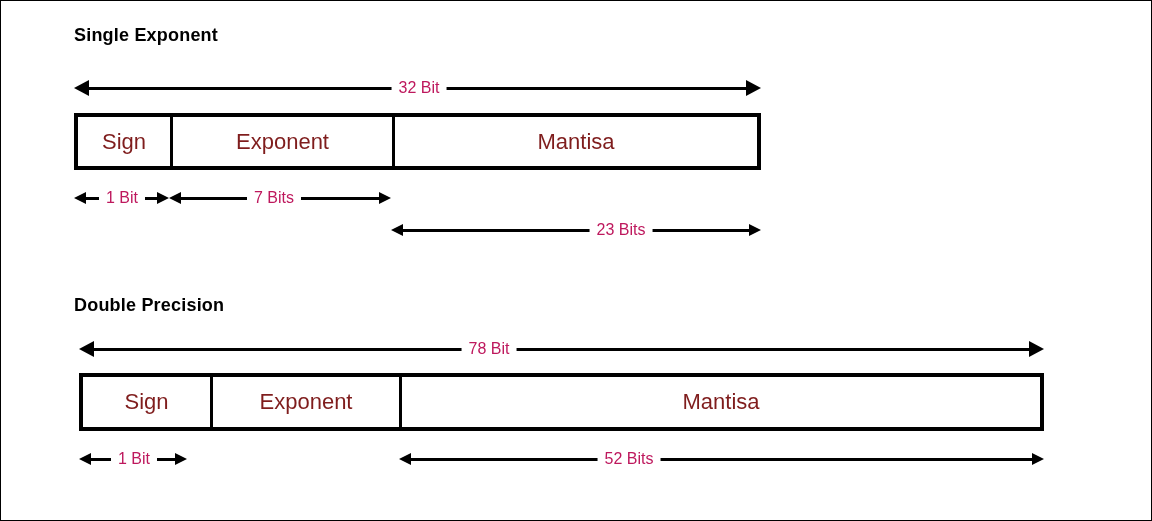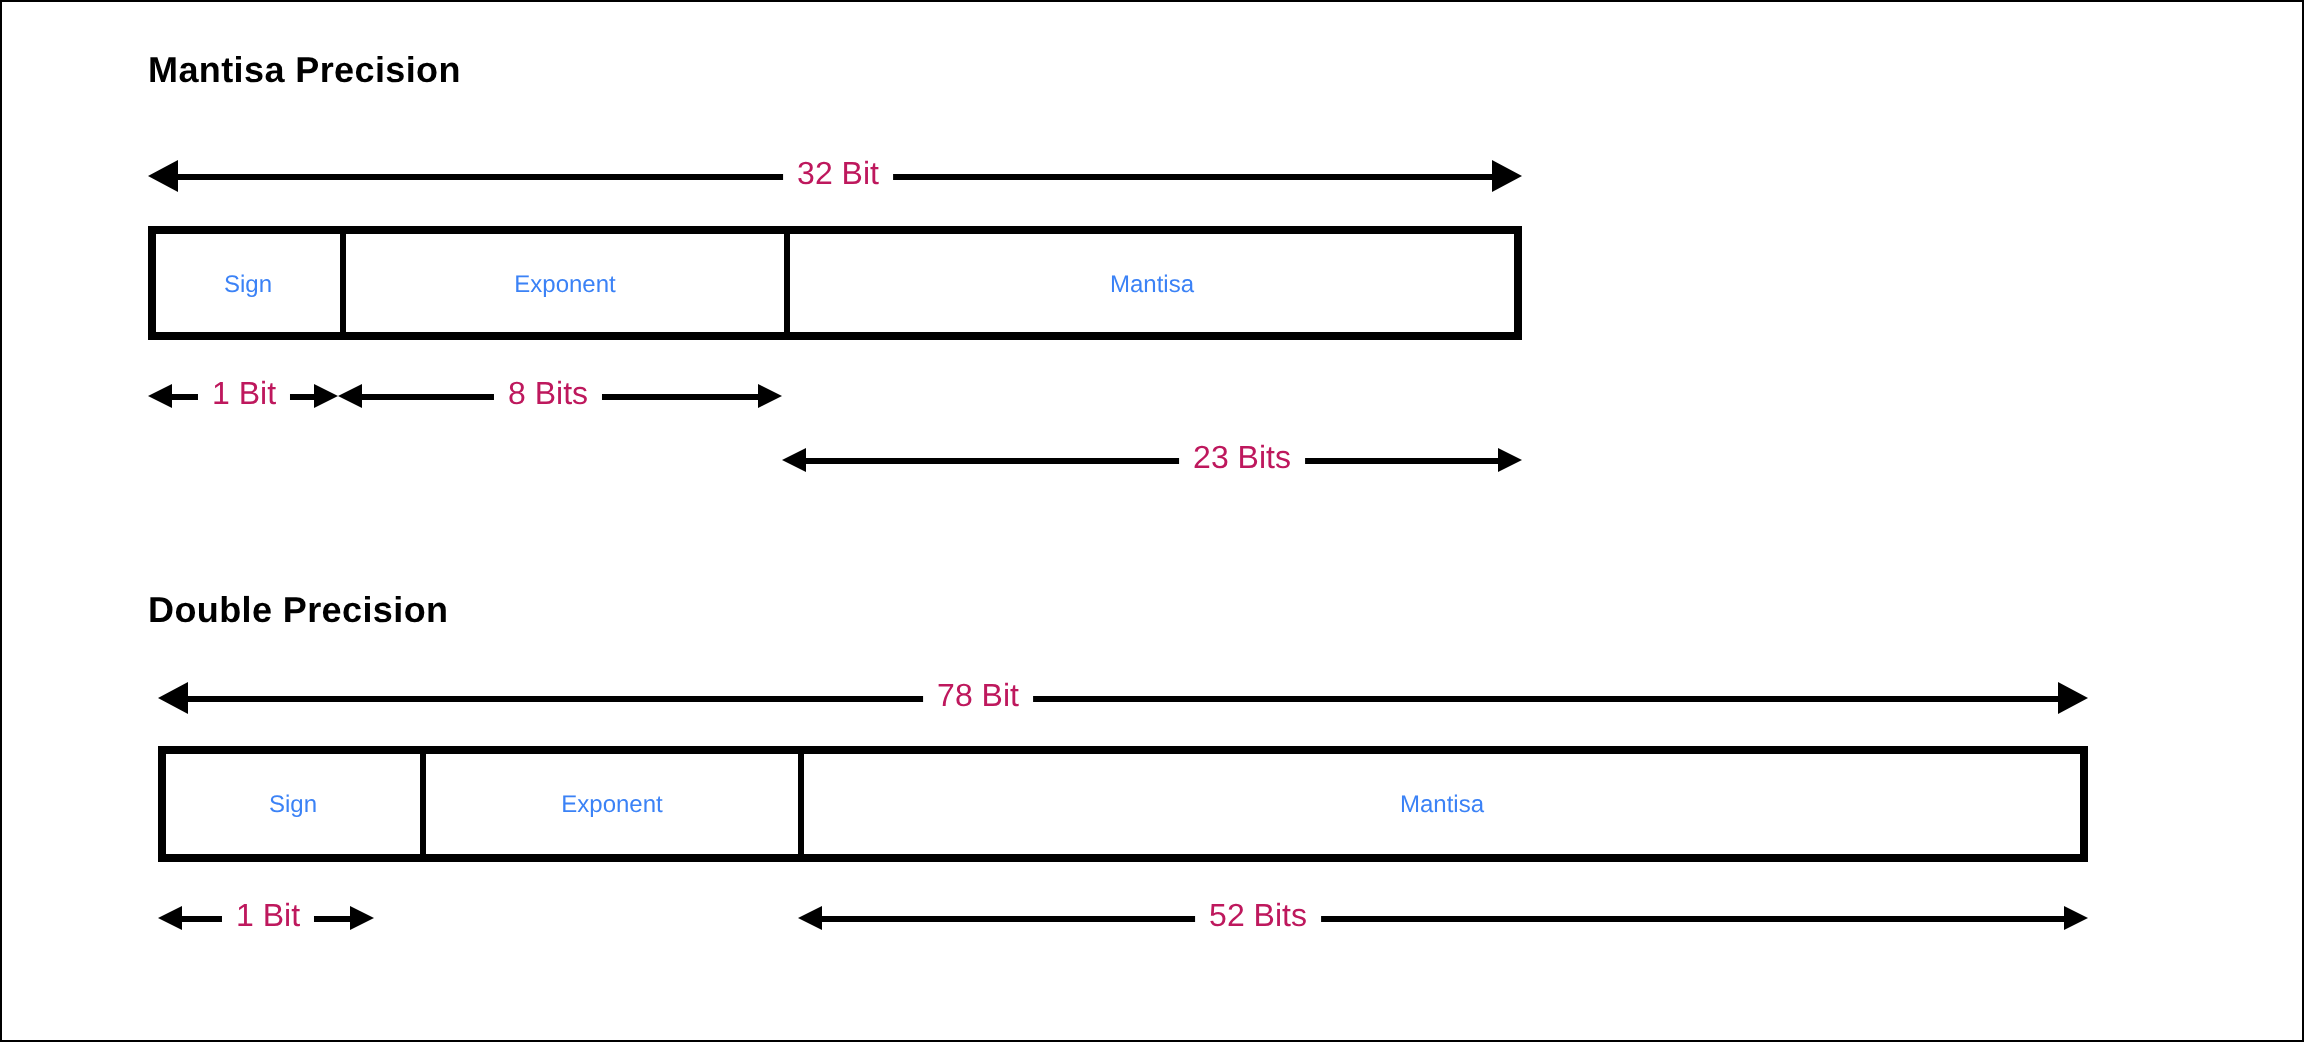--- a/index.html
+++ b/index.html
@@ -35,22 +35,22 @@
     box-sizing: border-box;
     border: 4px solid #000000;
     background: #ffffff;
   }
   .field {
     box-sizing: border-box;
     display: flex;
     align-items: center;
     justify-content: center;
     border-right: 3px solid #000000;
-    font-size: 12px;
-    color: #3b82f6;
+    font-size: 22px;
+    color: #7f1d1d;
     white-space: nowrap;
     overflow: hidden;
   }
   .field:last-child { border-right: none; }
 
   
   .measure {
     position: absolute;
     height: 24px;
   }
@@ -104,21 +104,21 @@
     border-bottom: 6px solid transparent;
     border-left: 12px solid #000000;
     transform: translateY(-50%);
   }
 </style>
 </head>
 <body>
 
 <div id="canvas">
 
-  <div class="section-title" style="left:73px; top:24px;">Mantisa Precision</div>
+  <div class="section-title" style="left:73px; top:24px;">Single Exponent</div>
 
   <div class="measure" style="left:73px; top:75px; width:687px;">
     <div class="ahead left" style="left:0px;"></div>
     <div class="mline" style="left:13px; width:661px;"></div>
     <div class="ahead right" style="right:0px;"></div>
     <div class="mlabel" style="left:345px;">32 Bit</div>
   </div>
 
   <div class="fields" style="left:73px; top:112px; width:687px; height:57px;">
     <div class="field" style="width:95px;">Sign</div>
@@ -130,21 +130,21 @@
     <div class="ahead small-left" style="left:0px;"></div>
     <div class="mline" style="left:10px; width:75px;"></div>
     <div class="ahead small-right" style="right:0px;"></div>
     <div class="mlabel" style="left:48px;">1 Bit</div>
   </div>
 
   <div class="measure" style="left:168px; top:185px; width:222px;">
     <div class="ahead small-left" style="left:0px;"></div>
     <div class="mline" style="left:10px; width:202px;"></div>
     <div class="ahead small-right" style="right:0px;"></div>
-    <div class="mlabel" style="left:105px;">8 Bits</div>
+    <div class="mlabel" style="left:105px;">7 Bits</div>
   </div>
 
   <div class="measure" style="left:390px; top:185px; width:370px;margin-top:32px;">
     <div class="ahead small-left" style="left:0px;"></div>
     <div class="mline" style="left:10px; width:350px;"></div>
     <div class="ahead small-right" style="right:0px;"></div>
     <div class="mlabel" style="left:230px;">23 Bits</div>
   </div>
 
   <div class="section-title" style="left:73px; top:294px;">Double Precision</div>

